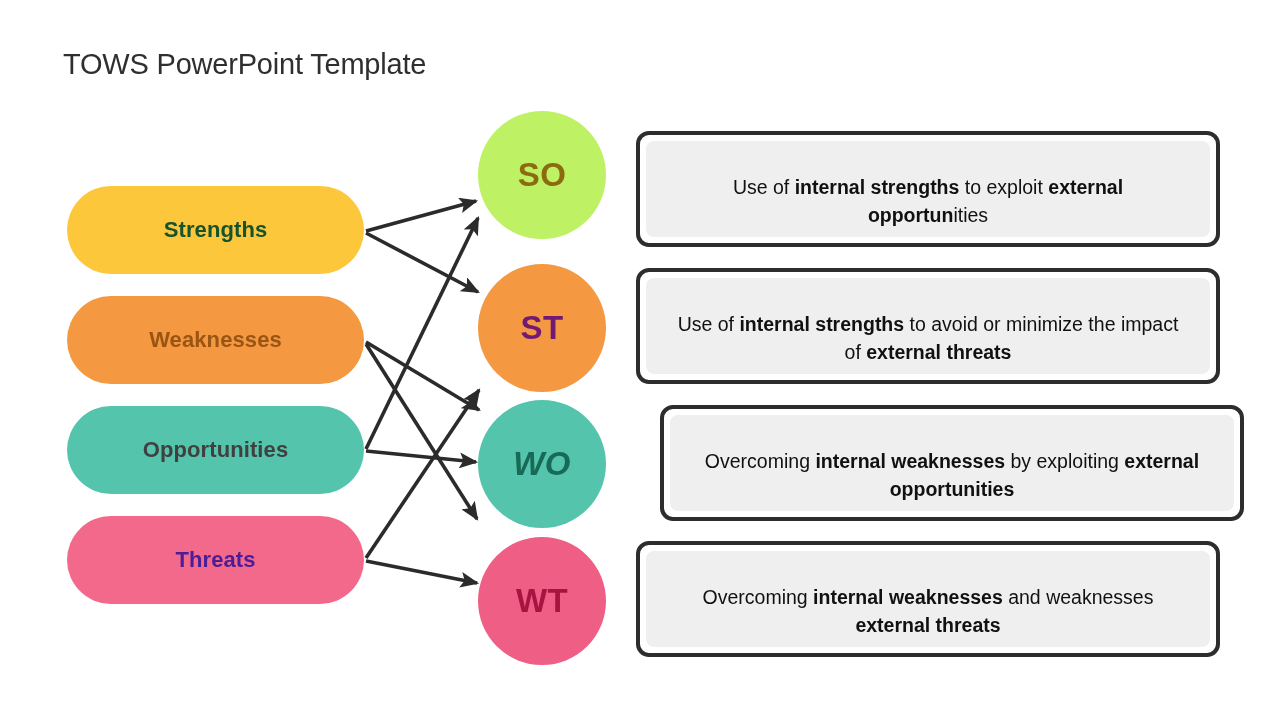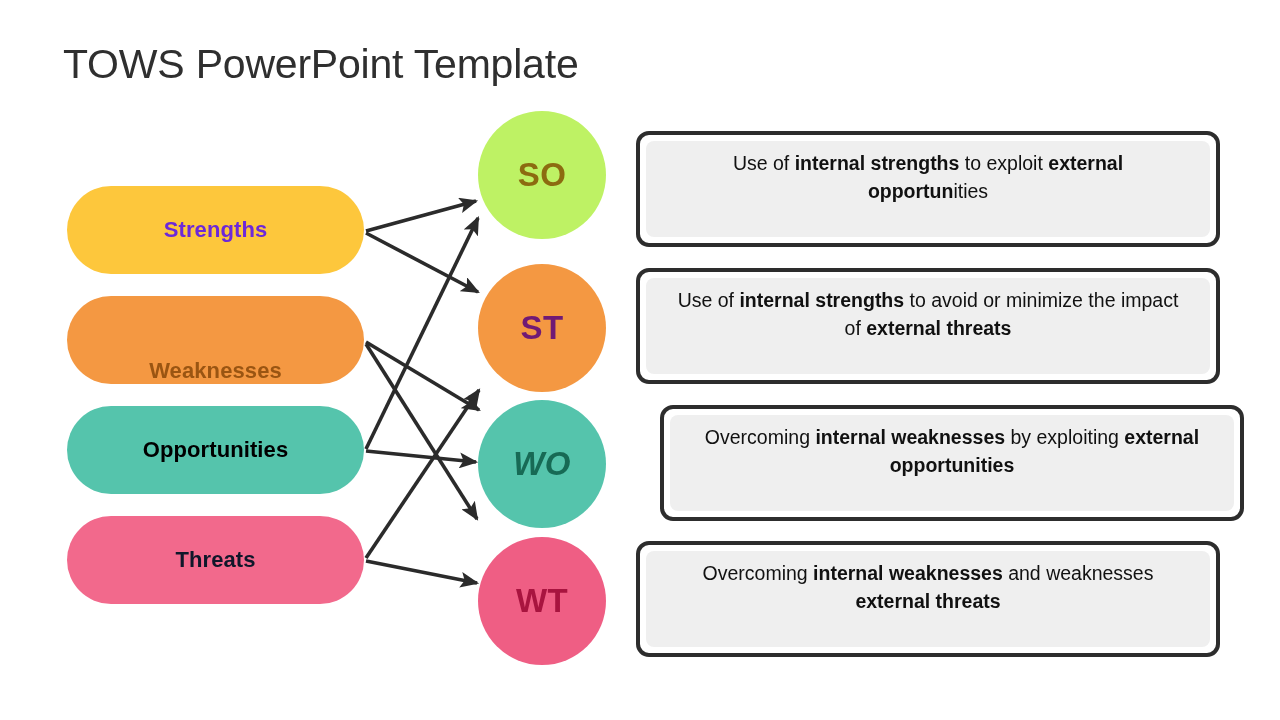--- a/index.html
+++ b/index.html
@@ -18,21 +18,21 @@
     height: 720px;
     background: #ffffff;
     overflow: hidden;
   }
 
   
   #slide-title {
     position: absolute;
     left: 63px;
     top: 38px;
-    font-size: 41px;
+    font-size: 29px;
     line-height: 52px;
     font-weight: 400;
     color: #2f2f2f;
     letter-spacing: -0.2px;
     white-space: nowrap;
   }
 
   
   .swot-pill {
     position: absolute;
@@ -92,21 +92,21 @@
     box-sizing: border-box;
     padding: 6px;
     background: #ffffff;
   }
   .desc-inner {
     width: 100%;
     height: 100%;
     background: #efefef;
     border-radius: 8px;
     display: flex;
-    align-items: flex-start;
+    align-items: flex-end;
     justify-content: center;
     box-sizing: border-box;
     padding: 8px 26px;
   }
   .desc-text {
     font-size: 19.5px;
     line-height: 28px;
     color: #111111;
     text-align: center;
     font-weight: 400;
@@ -115,30 +115,30 @@
 </style>
 </head>
 <body>
 
 <div id="slide">
 
   <div id="slide-title">TOWS PowerPoint Template</div>
 
   <div id="swot-column">
       <div class="swot-pill" style="top: 186px; background: rgb(253, 199, 60);">
-        <span class="swot-pill-label" style="color: #6d28d9;">Strengths</span>
+        <span class="swot-pill-label" style="color: #14532d;">Strengths</span>
       </div>
-      <div class="swot-pill" style="top: 296px; background: rgb(244, 152, 66); align-items: flex-end;">
+      <div class="swot-pill" style="top: 296px; background: rgb(244, 152, 66);">
         <span class="swot-pill-label" style="color: rgb(154, 85, 18);">Weaknesses</span>
       </div>
       <div class="swot-pill" style="top: 406px; background: rgb(85, 196, 172);">
-        <span class="swot-pill-label" style="color: #000000;">Opportunities</span>
+        <span class="swot-pill-label" style="color: #404040;">Opportunities</span>
       </div>
       <div class="swot-pill" style="top: 516px; background: rgb(242, 105, 140);">
-        <span class="swot-pill-label" style="color: #0f172a;">Threats</span>
+        <span class="swot-pill-label" style="color: #4c1d95;">Threats</span>
       </div>
     </div>
 
   <svg id="arrow-layer" viewBox="0 0 1280 720" xmlns="http://www.w3.org/2000/svg">
     <defs>
       <marker id="arrowhead" markerWidth="5.2" markerHeight="4.4" refX="4.6" refY="2.2" orient="auto" markerUnits="strokeWidth">
         <path d="M0,0 L5.2,2.2 L0,4.4 L1.1,2.2 Z" fill="#2b2b2b"></path>
       </marker>
     </defs>
     <g id="arrow-group">

